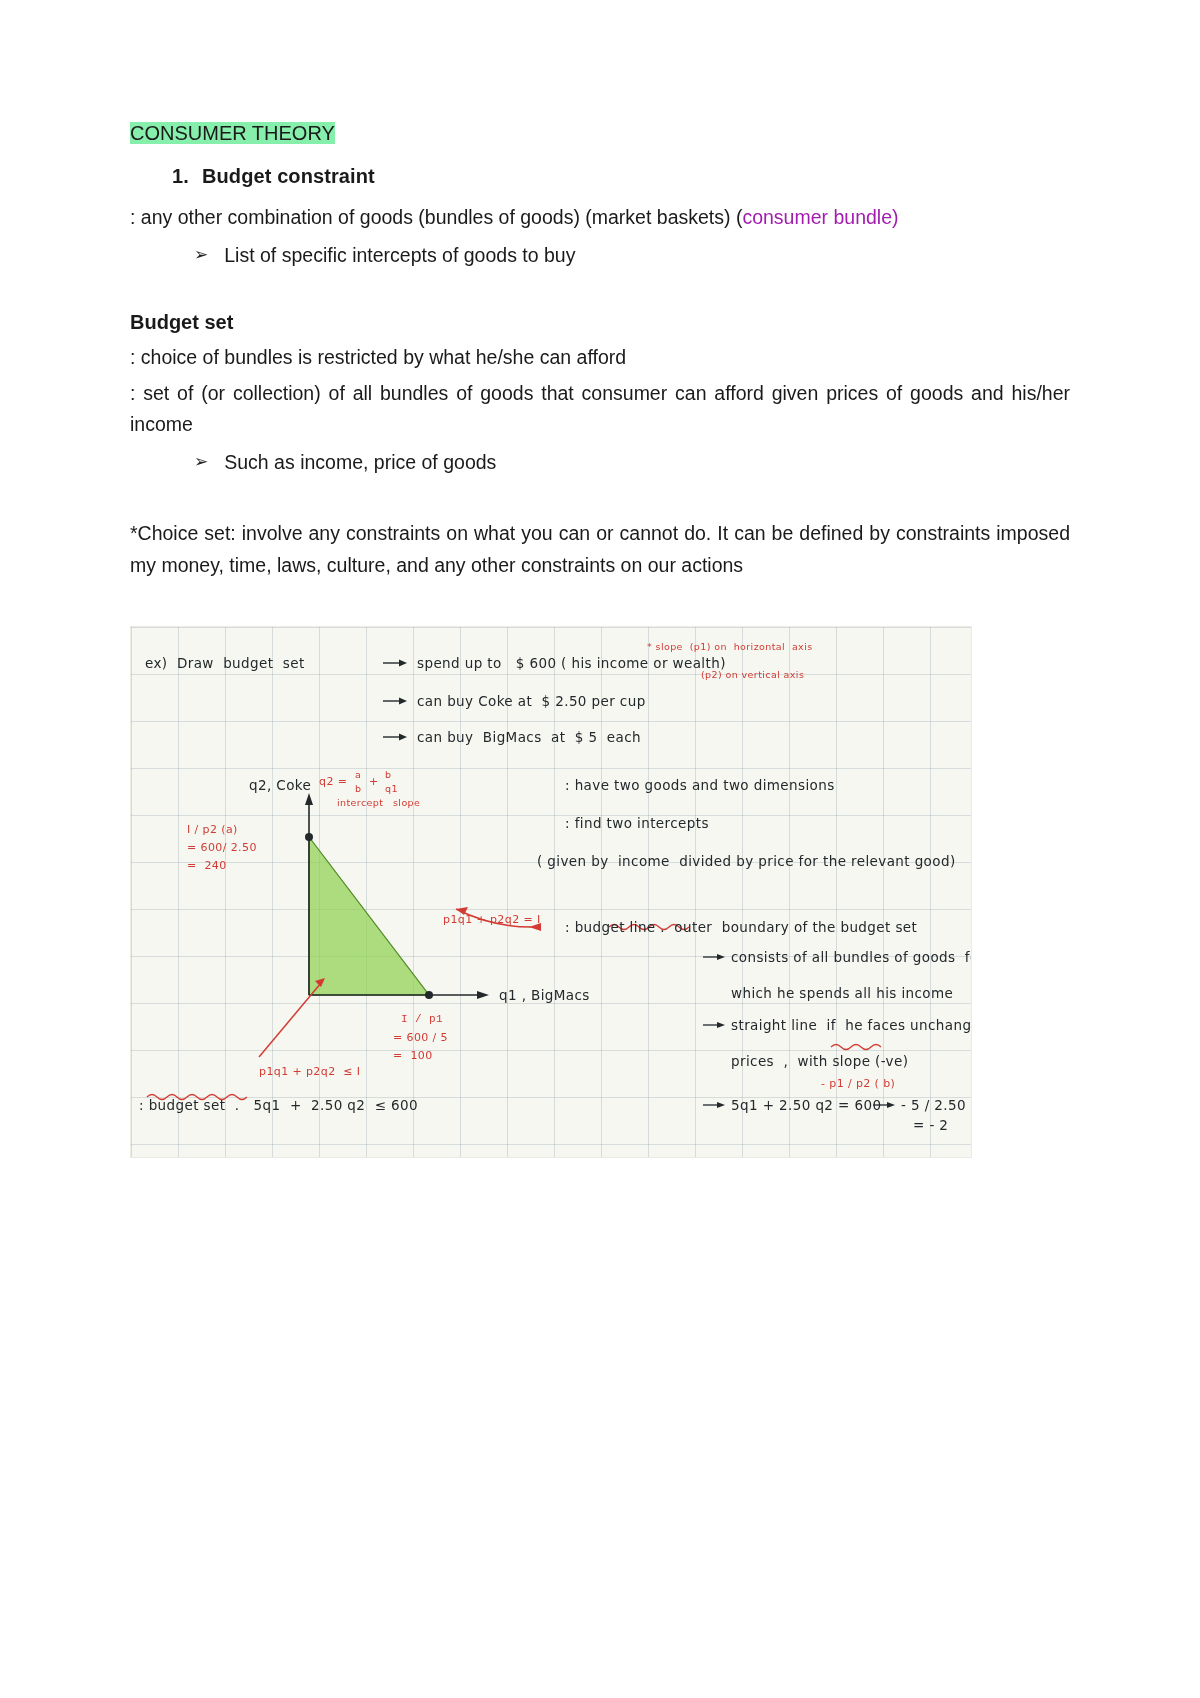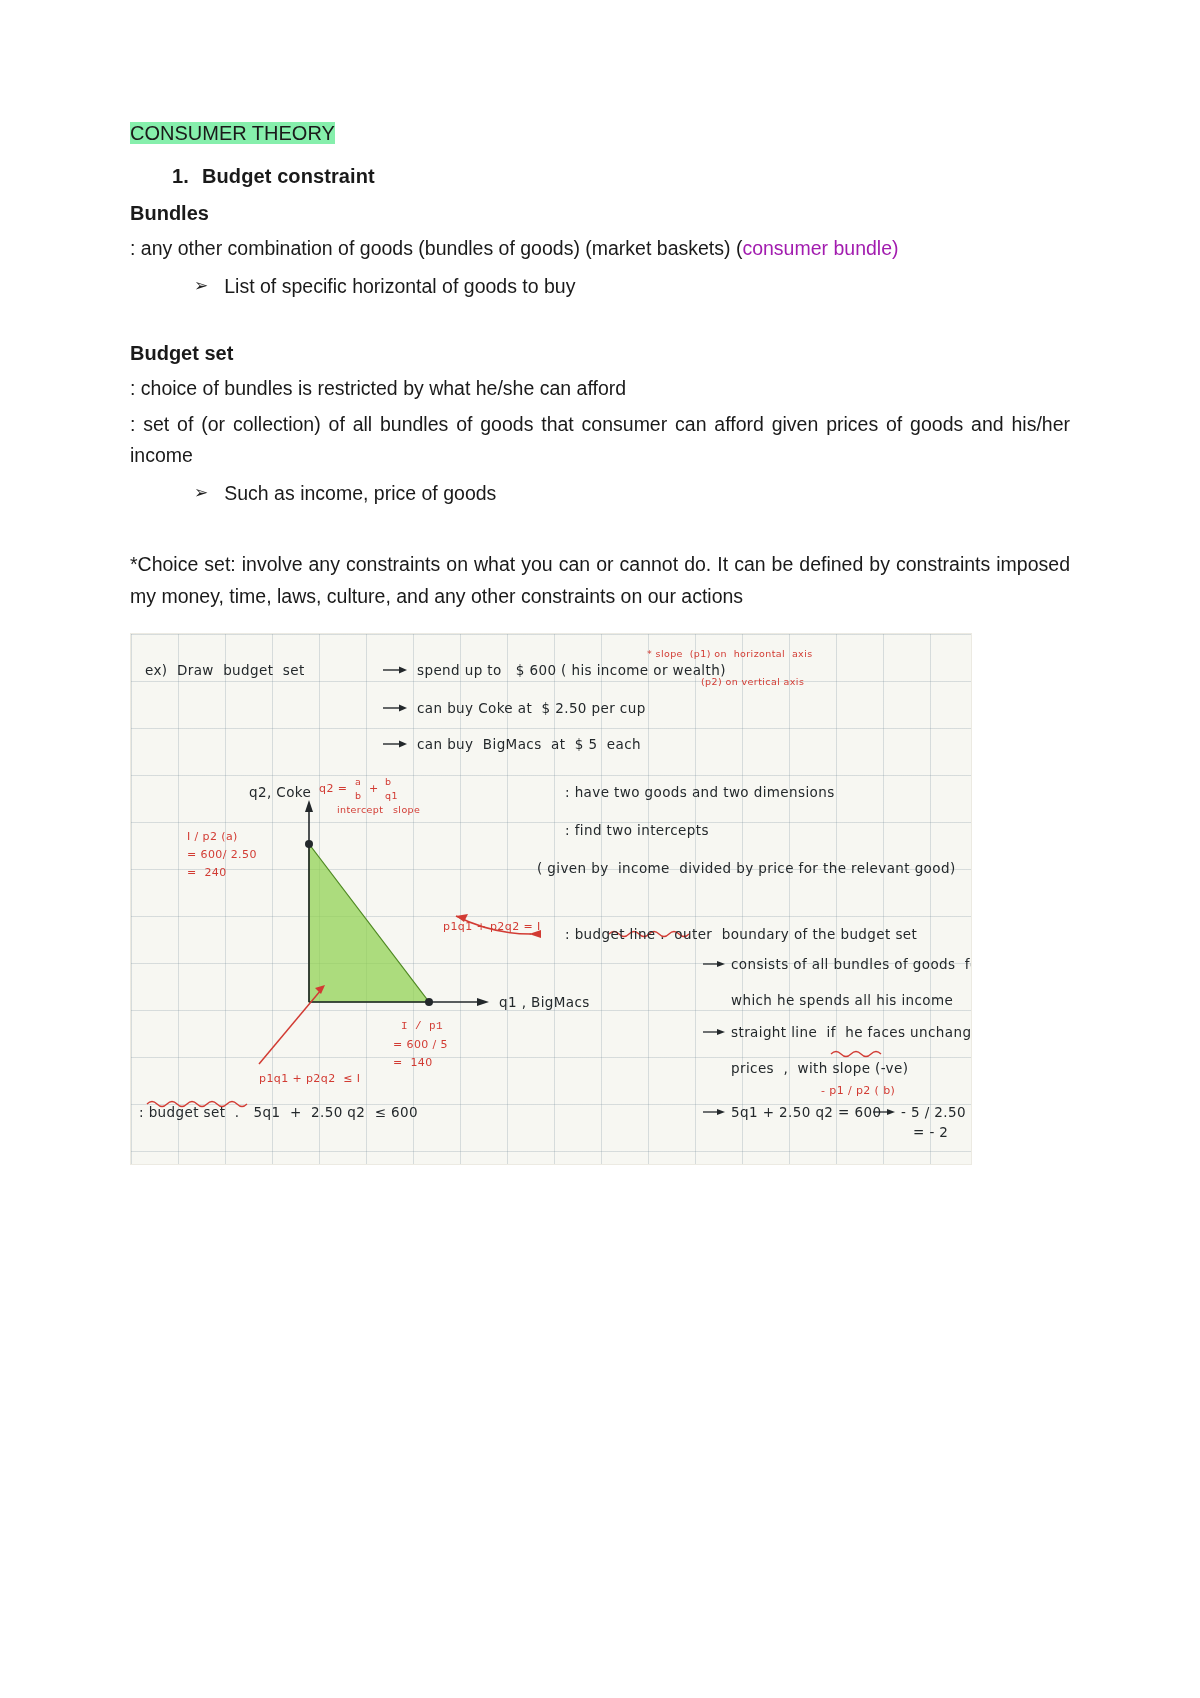--- a/index.html
+++ b/index.html
@@ -72,21 +72,21 @@
   }
   .bullet .arrowglyph {
     color: #222;
     font-size: 17px;
     line-height: 1.75;
   }
   .spacer-md { height: 34px; }
 
   
   .figure {
-    margin: 20px 0 0 0;
+    margin: 44px 0 0 0;
     width: 840px;
     height: 530px;
     position: relative;
     background: #f7f7f2;
     background-image:
       linear-gradient(to right, rgba(130,150,160,0.28) 1px, transparent 1px),
       linear-gradient(to bottom, rgba(130,150,160,0.28) 1px, transparent 1px);
     background-size: 47px 47px;
     overflow: hidden;
     border: 1px solid #eceae2;
@@ -114,27 +114,26 @@
 
 
   <div class="head-line">
     <span class="highlight-head">CONSUMER THEORY</span>
   </div>
 
   <div class="numbered">
     <span class="num">1.</span><span>Budget constraint</span>
   </div>
 
-  <div class="bold-term">Bundles</div>
 
   <p class="body"><span>: any other combination of goods (bundles of goods) (market baskets) (</span><span class="red">consumer bundle</span><span class="red">)</span></p>
 
   <div class="bullet">
     <span class="arrowglyph">➢</span>
-    <span>List of specific horizontal of goods to buy</span>
+    <span>List of specific intercepts of goods to buy</span>
   </div>
 
   <div class="spacer-md"></div>
 
   <div class="bold-term">Budget set</div>
 
   <p class="body">: choice of bundles is restricted by what he/she can afford</p>
   <p class="body">: set of (or collection) of all bundles of goods that consumer can afford given prices of goods and his/her income</p>
 
   <div class="bullet">
@@ -208,21 +207,21 @@
     <div class="hw red xs" style="left:254px; top:156px;">q1</div>
     <div class="hw red xs" style="left:206px; top:170px;">intercept</div>
     <div class="hw red xs" style="left:262px; top:170px;">slope</div>
 
     <div class="hw red sm" style="left:56px; top:196px;">I / p2 (a)</div>
     <div class="hw red sm" style="left:56px; top:214px;">= 600/ 2.50</div>
     <div class="hw red sm" style="left:56px; top:232px;">=  240</div>
 
     <div class="hw red sm" style="left:270px; top:386px;font-family:Liberation Mono, monospace;">I / p1</div>
     <div class="hw red sm" style="left:262px; top:404px;">= 600 / 5</div>
-    <div class="hw red sm" style="left:262px; top:422px;">=  140</div>
+    <div class="hw red sm" style="left:262px; top:422px;">=  100</div>
 
     <div class="hw red sm" style="left:312px; top:286px;">p1q1 + p2q2 = I</div>
     <div class="hw red sm" style="left:128px; top:438px;">p1q1 + p2q2  ≤ I</div>
     <div class="hw" style="left:8px; top:470px;">: budget set  .   5q1  +  2.50 q2  ≤ 600</div>
 
     <div class="hw" style="left:434px; top:150px;">: have two goods and two dimensions</div>
     <div class="hw" style="left:434px; top:188px;">: find two intercepts</div>
     <div class="hw" style="left:406px; top:226px;">( given by  income  divided by price for the relevant good)</div>
     <div class="hw" style="left:434px; top:292px;">: budget line .  outer  boundary of the budget set</div>
     <div class="hw" style="left:600px; top:322px;">consists of all bundles of goods  for</div>

